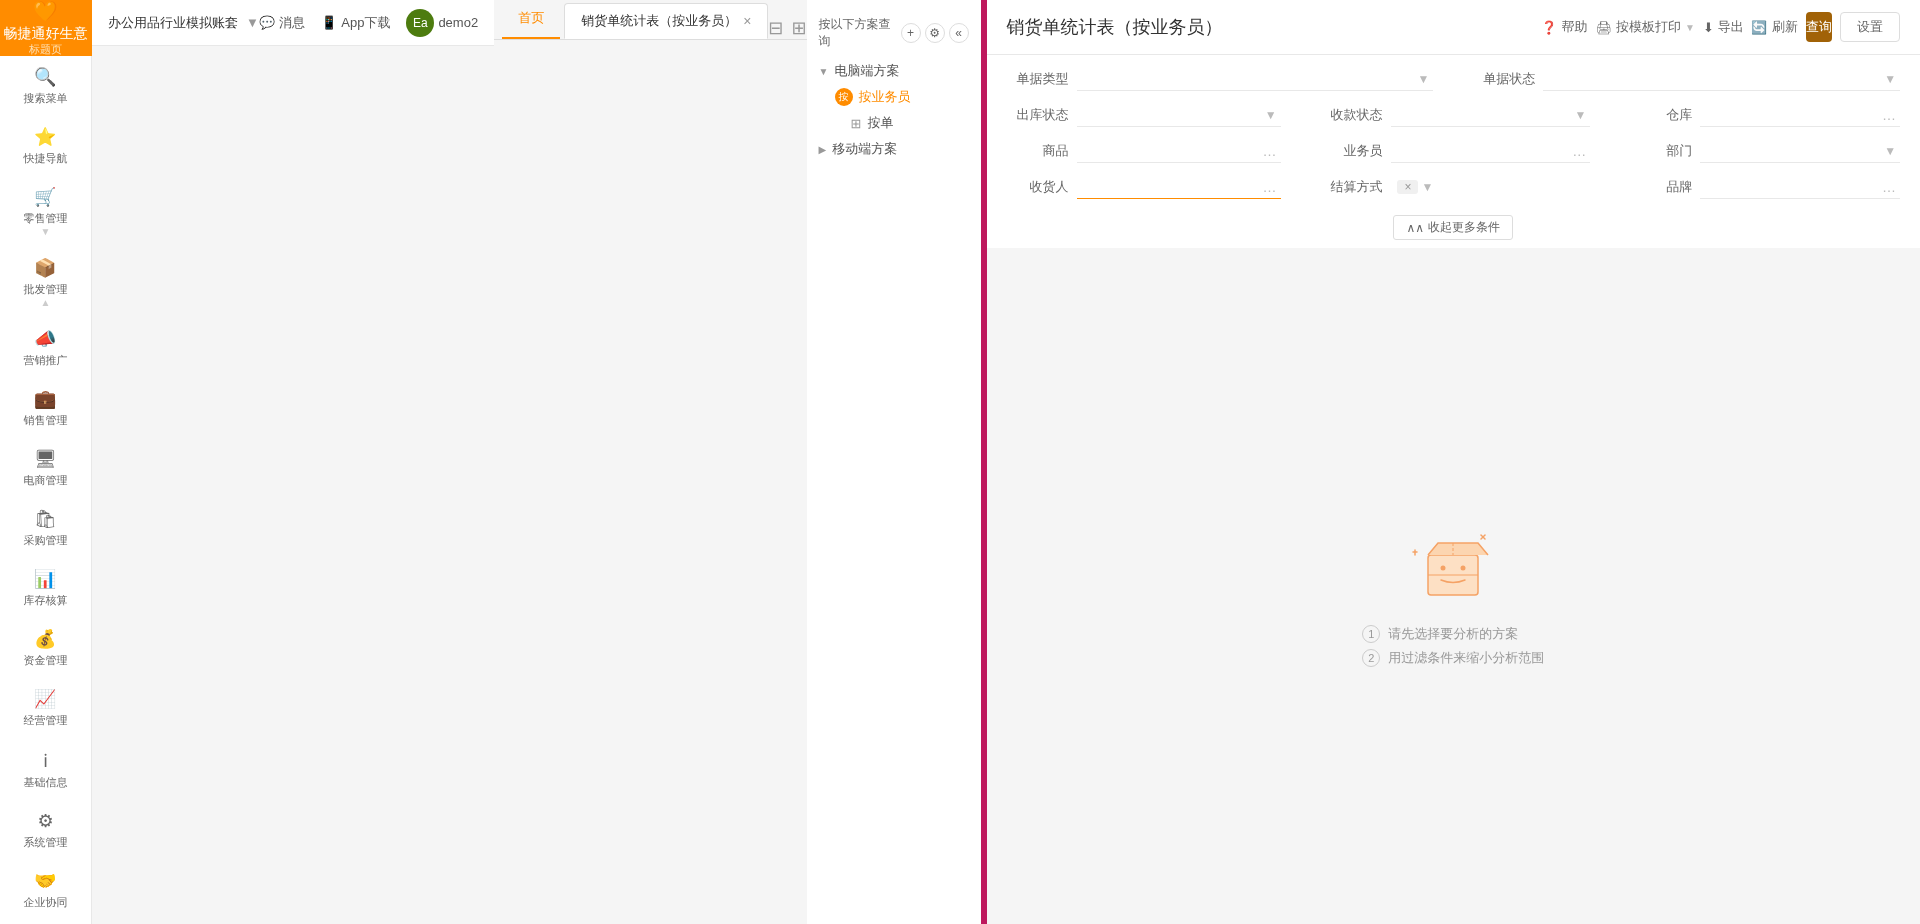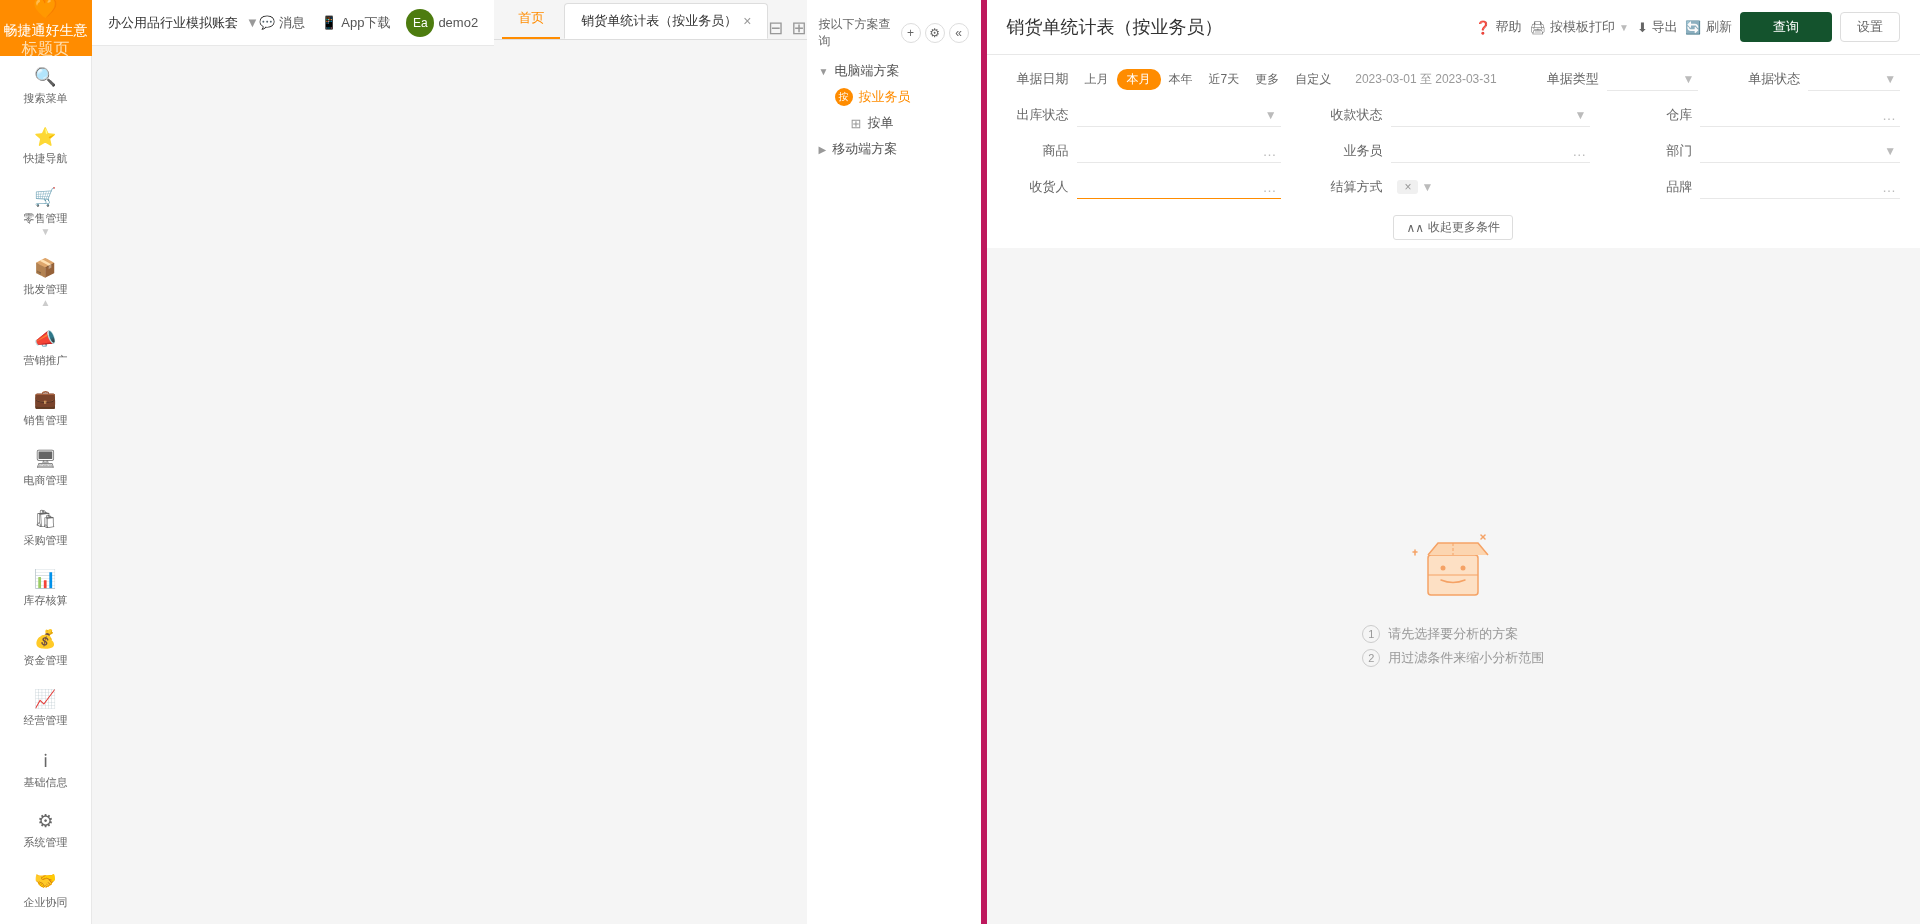--- a/index.html
+++ b/index.html
@@ -51,21 +51,21 @@
 
     
     .right-content { flex: 1; display: flex; flex-direction: column; overflow: hidden; background: #f5f5f5; }
 
     
     .page-header { background: #fff; padding: 12px 20px 0 20px; border-bottom: 1px solid #e8e8e8; }
     .page-title-row { display: flex; align-items: center; justify-content: space-between; margin-bottom: 12px; }
     .page-title { font-size: 18px; color: #333; font-weight: 500; }
     .page-actions { display: flex; gap: 8px; align-items: center; }
     .page-action-btn { display: flex; align-items: center; gap: 4px; color: #666; font-size: 13px; cursor: pointer; }
-    .btn-primary { background: #14532d; color: #fff; border: none; padding: 6px 33px; border-radius: 4px; cursor: pointer; font-size: 13px; }
+    .btn-primary { background: #a16207; color: #fff; border: none; padding: 6px 0; border-radius: 4px; cursor: pointer; font-size: 13px; }
     .btn-default { background: #fff; color: #666; border: 1px solid #ddd; padding: 5px 16px; border-radius: 4px; cursor: pointer; font-size: 13px; }
     .filter-row { display: flex; align-items: center; margin-bottom: 12px; gap: 0; }
     .filter-item { display: flex; align-items: center; flex: 1; max-width: 460px; }
     .filter-label { min-width: 70px; text-align: right; color: #666; font-size: 13px; padding-right: 8px; white-space: nowrap; }
     .filter-input-wrap { flex: 1; position: relative; }
     .filter-input { width: 100%; border: none; border-bottom: 1px solid #e8e8e8; padding: 4px 24px 4px 4px; font-size: 13px; color: #333; background: transparent; outline: none; }
     .filter-dropdown-icon { position: absolute; right: 4px; top: 50%; transform: translateY(-50%); color: #bbb; font-size: 12px; pointer-events: none; }
     .filter-more-icon { position: absolute; right: 4px; top: 50%; transform: translateY(-50%); color: #bbb; font-size: 14px; pointer-events: none; }
     .date-tabs { display: flex; gap: 0; align-items: center; margin-right: 8px; }
     .date-tab { padding: 2px 8px; font-size: 12px; cursor: pointer; color: #666; border-radius: 3px; }
@@ -94,21 +94,21 @@
   </style>
 </head>
 <body>
 
 <div class="app-container">
 
   <div class="sidebar">
     <div class="logo">
       <div class="logo-icon">🧡</div>
       <div class="logo-text">畅捷通好生意</div>
-      <div style="font-size:16px;color:#ffe0b2;">标题页</div>
+      <div style="font-size:11px;color:#ffe0b2;">标题页</div>
     </div>
     <div class="sidebar-menu">
       <div class="sidebar-item">
         <div class="sidebar-item-icon">🔍</div>
         <div class="sidebar-label">搜索菜单</div>
       </div>
       <div class="sidebar-item">
         <div class="sidebar-item-icon">⭐</div>
         <div class="sidebar-label">快捷导航</div>
       </div>
@@ -263,32 +263,20 @@
                 </div>
                 <button class="btn-primary">查询</button>
                 <button class="btn-default">设置</button>
               </div>
             </div>
           </div>
 
           <div style="background:#fff; padding:12px 20px 0 20px;">
 
             <div class="filter-row">
-              <div class="filter-item" style="max-width:520px;flex:none;margin-right:40px;">
-                <span class="filter-label">单据日期</span>
-                <div class="date-tabs">
-                  <span class="date-tab">上月</span>
-                  <span class="date-tab active" style="background:#ff8c00;color:#fff;border-radius:10px;padding:2px 10px;">本月</span>
-                  <span class="date-tab">本年</span>
-                  <span class="date-tab">近7天</span>
-                  <span class="date-tab">更多</span>
-                  <span class="date-tab">自定义</span>
-                </div>
-                <span class="date-range" style="margin-left:8px;">2023-03-01 至 2023-03-31</span>
-              </div>
               <div class="filter-item" style="margin-right:40px;">
                 <span class="filter-label">单据类型</span>
                 <div class="filter-input-wrap">
                   <input type="text" class="filter-input" style="">
                   <span class="filter-dropdown-icon">▼</span>
                 </div>
               </div>
               <div class="filter-item">
                 <span class="filter-label">单据状态</span>
                 <div class="filter-input-wrap">

